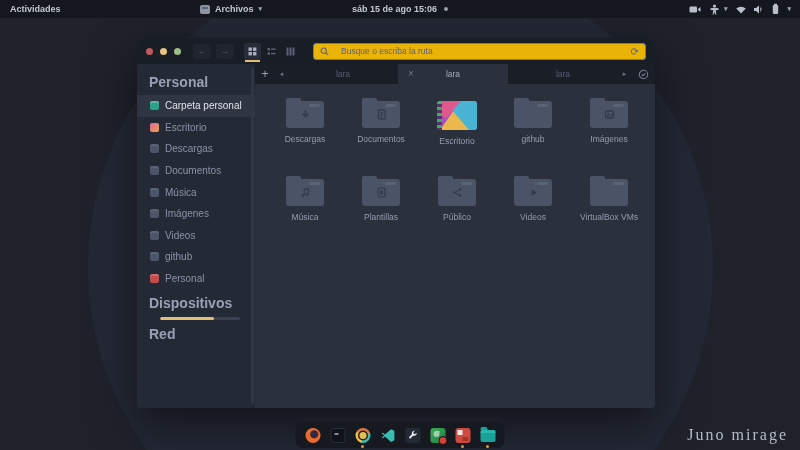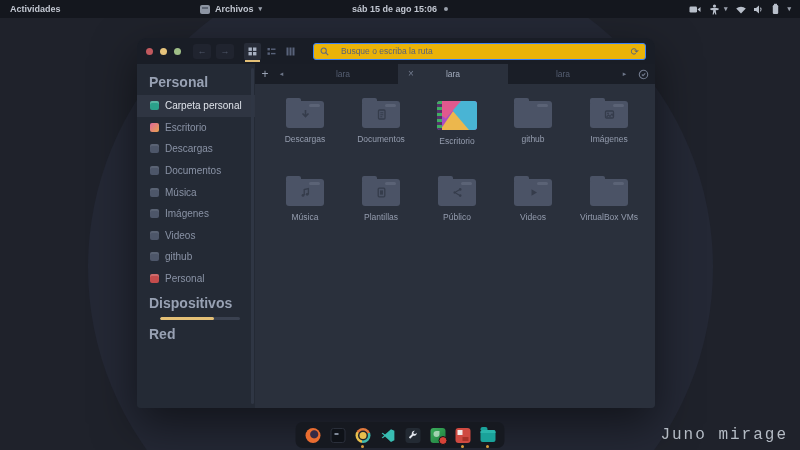--- a/index.html
+++ b/index.html
@@ -124,21 +124,21 @@
   .ic-green::after{content:"";position:absolute;right:-2px;bottom:-2px;width:7px;height:7px;border-radius:50%;
         background:#d84338;border:1px solid #101318}
   .ic-red{width:15px;height:15px;border-radius:3px;background:#cf4a41;position:relative}
   .ic-red::before{content:"";position:absolute;top:2px;left:2px;width:5px;height:5px;background:#f2e8e6}
   .ic-red::after{content:"";position:absolute;right:2px;bottom:2px;width:6px;height:4px;background:#a83229}
   .ic-files{width:15px;height:12px;background:#1aa29a;border-radius:2px;position:relative;margin-top:2px}
   .ic-files::before{content:"";position:absolute;top:-3px;left:0;width:7px;height:3px;background:#1aa29a;border-radius:2px 2px 0 0}
   .ic-files::after{content:"";position:absolute;top:0;left:0;right:0;height:3px;background:#2ab5ab;border-radius:2px 2px 0 0}
 
   
-  .watermark{position:absolute;right:12px;bottom:6px;font-family:Liberation Mono, monospace;
+  .watermark{position:absolute;right:12px;bottom:6px;font-family:Liberation Serif, serif;
         font-size:16px;letter-spacing:2px;color:#b4bbc4;z-index:7}
 </style>
 </head>
 <body>
 
 <div class="screen">
   <div class="wallpaper-circle"></div>
 
   <div class="topbar">
     <div class="activities">Actividades</div>

